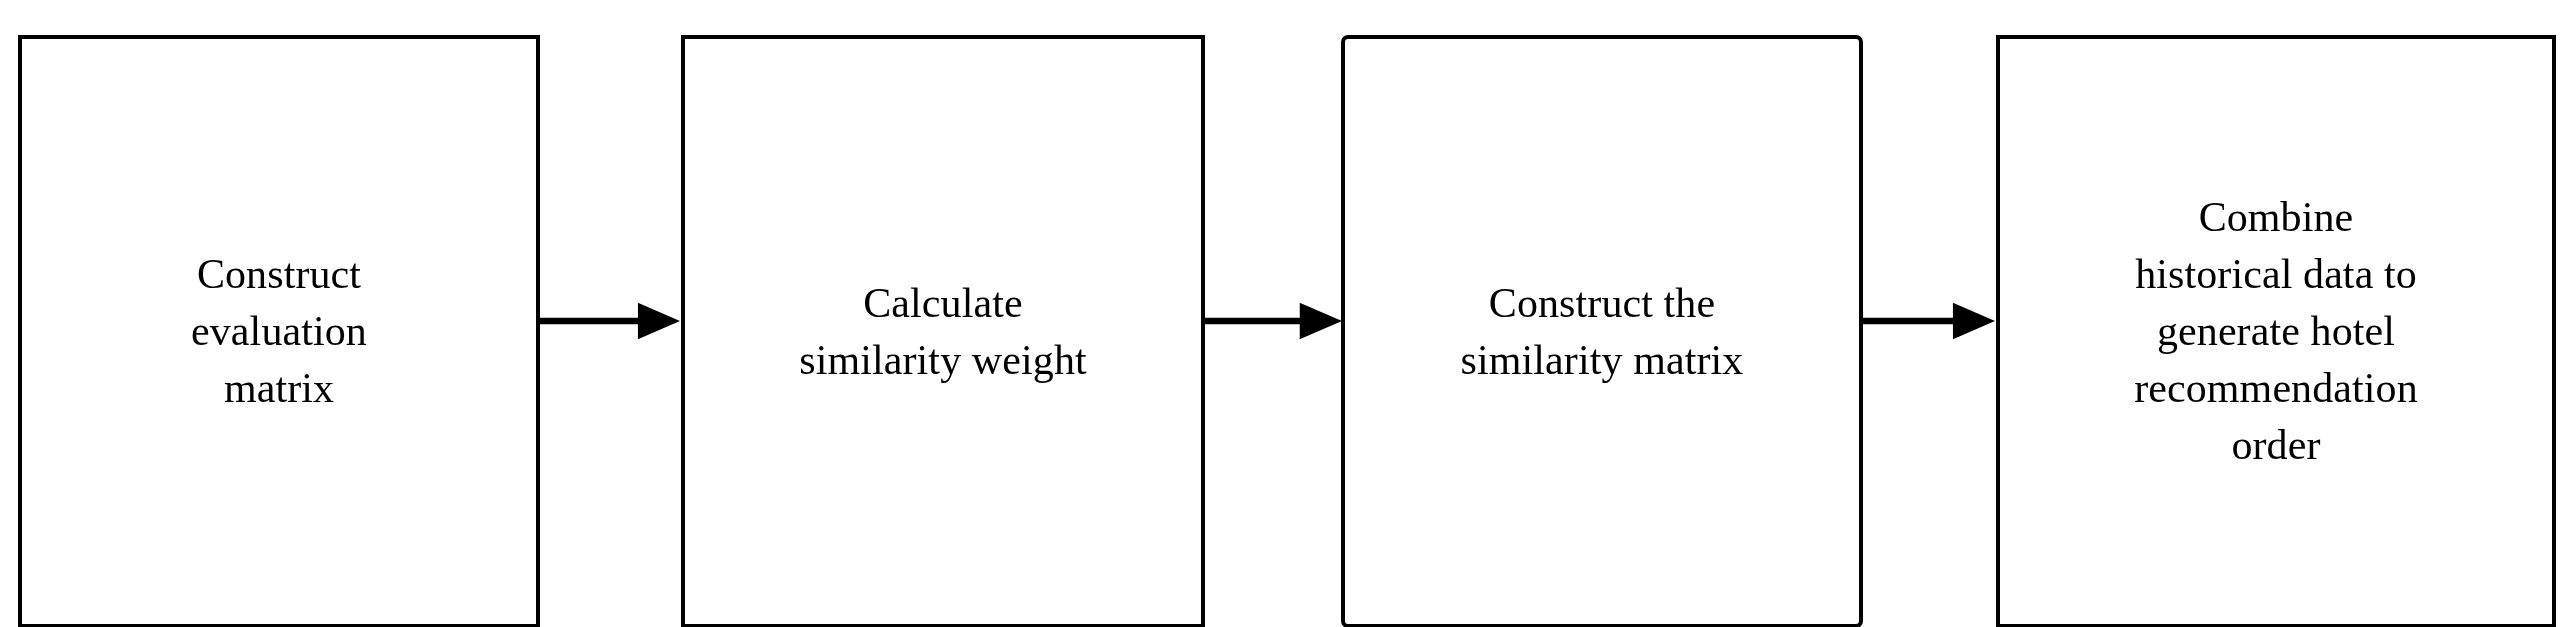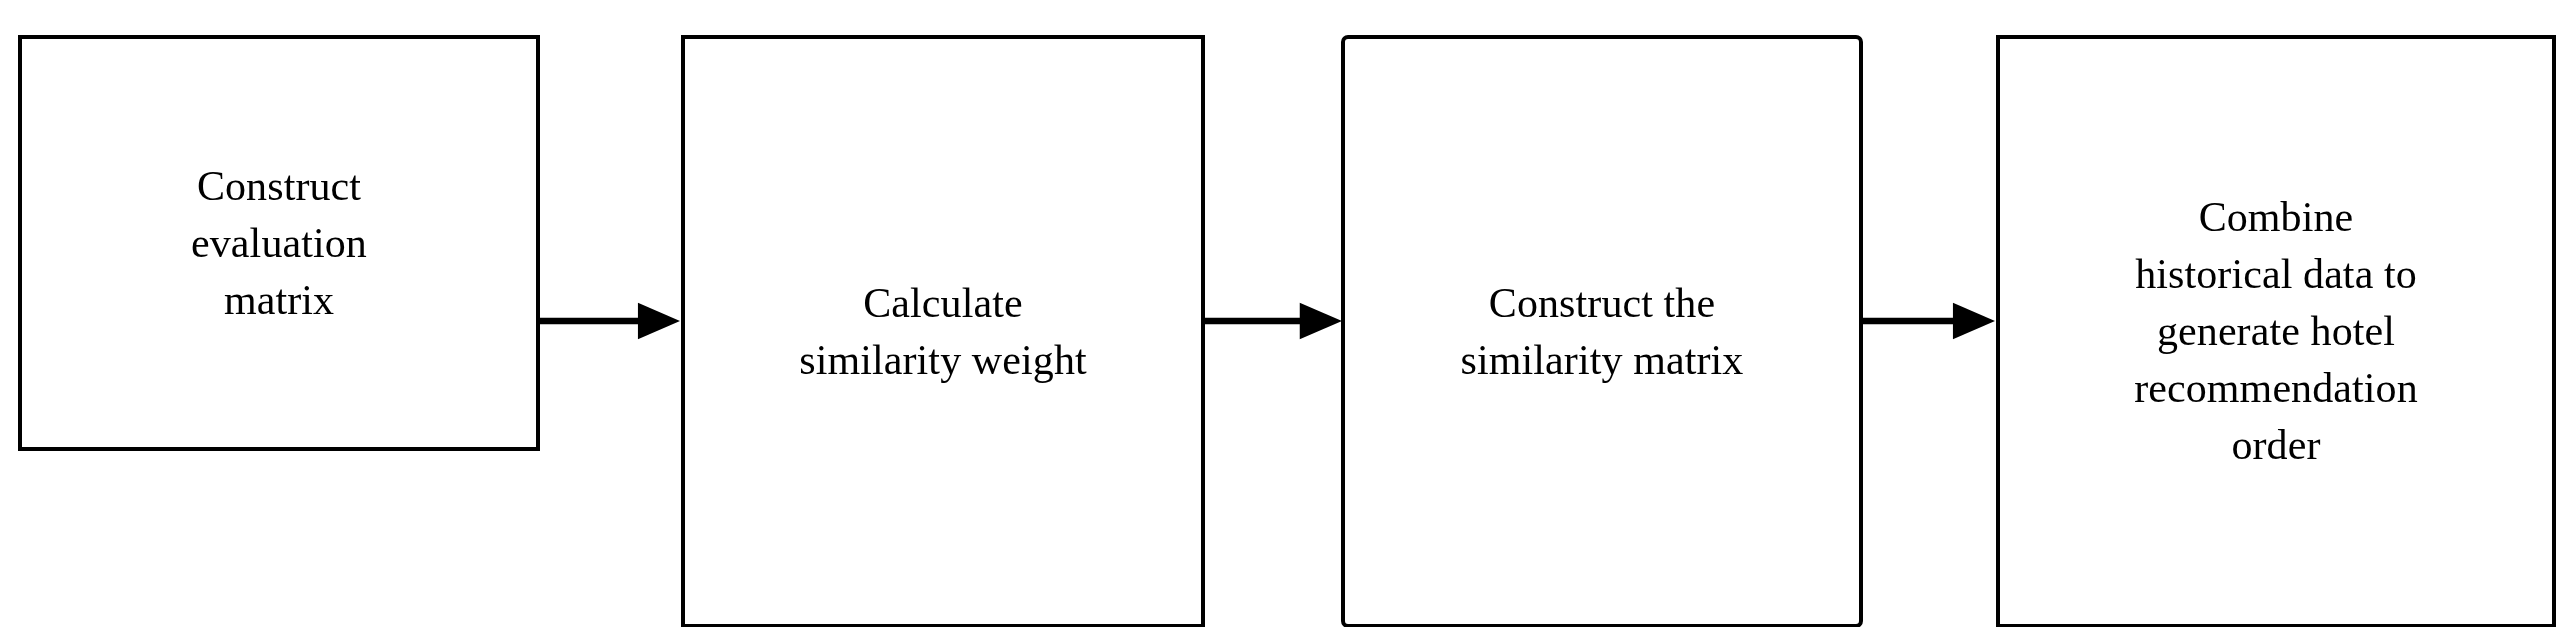--- a/index.html
+++ b/index.html
@@ -48,21 +48,21 @@
     width: 100%;
     height: 100%;
     overflow: visible;
   }
 </style>
 </head>
 <body>
 
 <div id="canvas">
 
-  <div class="node" style="left:18px; top:19px; width:522px; height:416px;">
+  <div class="node" style="left:18px; top:19px; width:522px; height:593px;">
     <span class="node-label">Construct
 evaluation
 matrix</span>
   </div>
 
   <div class="connector" style="left:540px; top:299px; width:140px;">
     <svg viewBox="0 0 193 60" preserveAspectRatio="none">
       <line x1="0" y1="30" x2="141" y2="30" stroke="#000000" stroke-width="9"></line>
       <polygon points="135,5 193,30 135,55" fill="#000000"></polygon>
     </svg>

